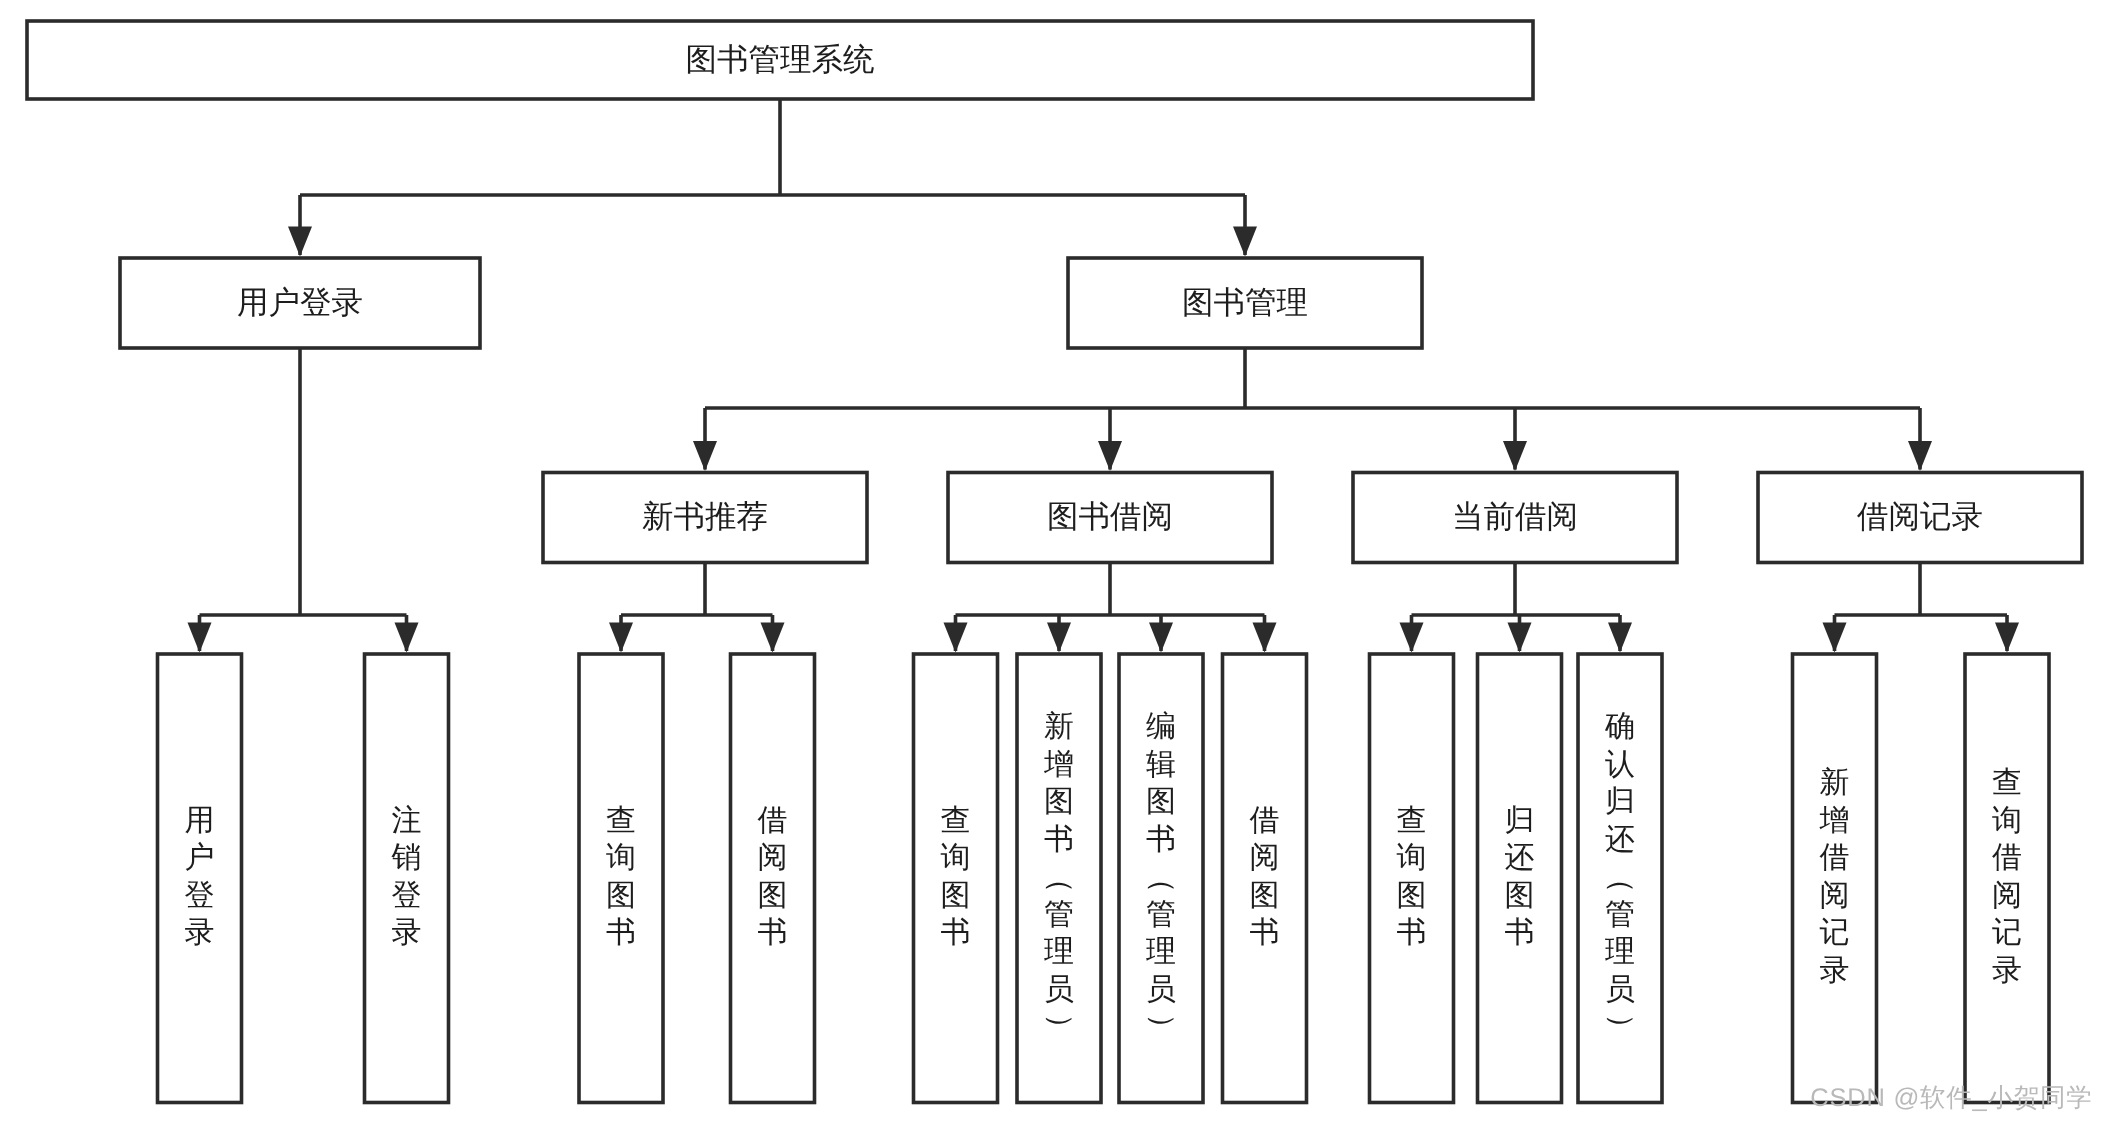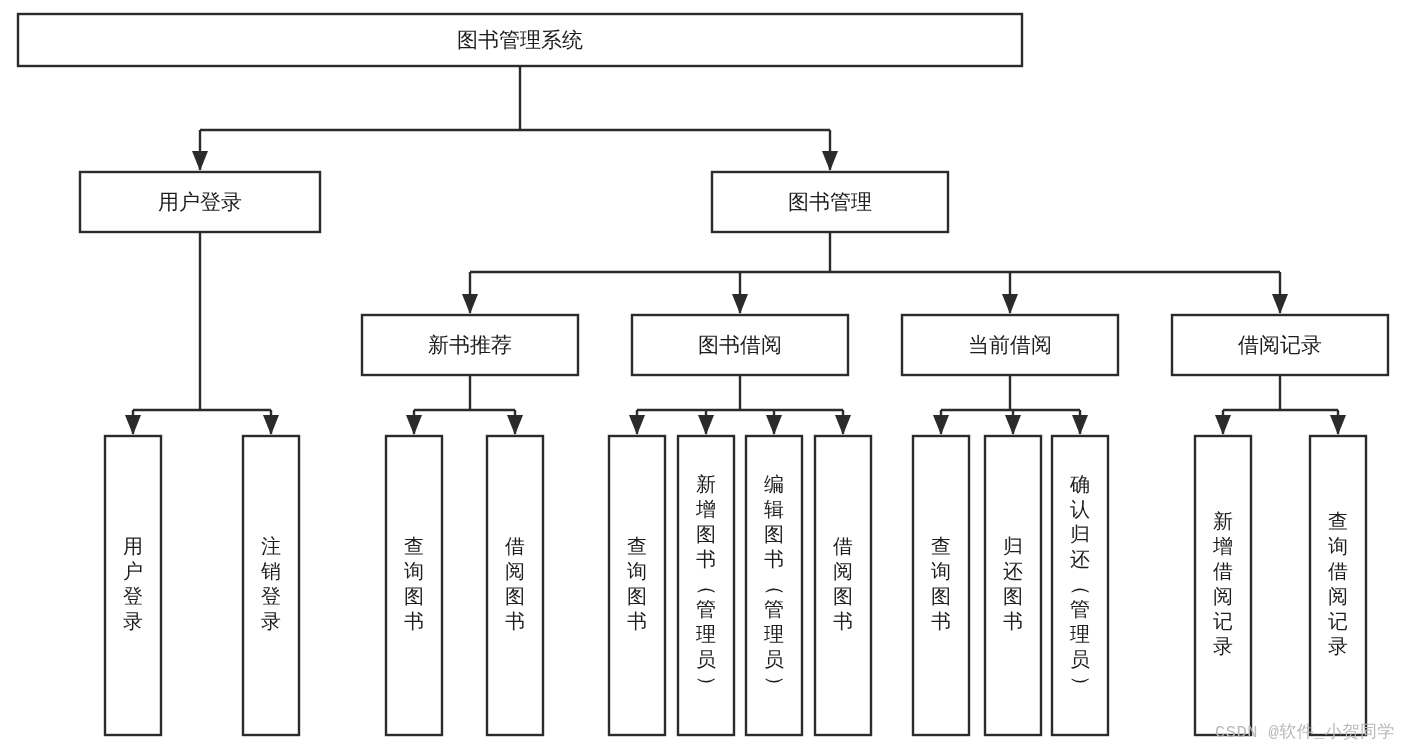--- a/index.html
+++ b/index.html
@@ -51,21 +51,21 @@
   .node-label-v {
     font-family: "Liberation Sans", "DejaVu Sans", sans-serif;
     font-size: 20px;
     fill: #1d1d1d;
     text-anchor: middle;
   }
   .watermark-text {
     position: absolute;
     right: 10px;
     bottom: 4px;
-    font-family: Liberation Mono, monospace;
+    font-family: Liberation Sans, sans-serif;
     font-size: 17px;
     color: #b9b9b9;
     white-space: nowrap;
     letter-spacing: 0.5px;
     user-select: none;
   }
 </style>
 </head>
 <body>
 

